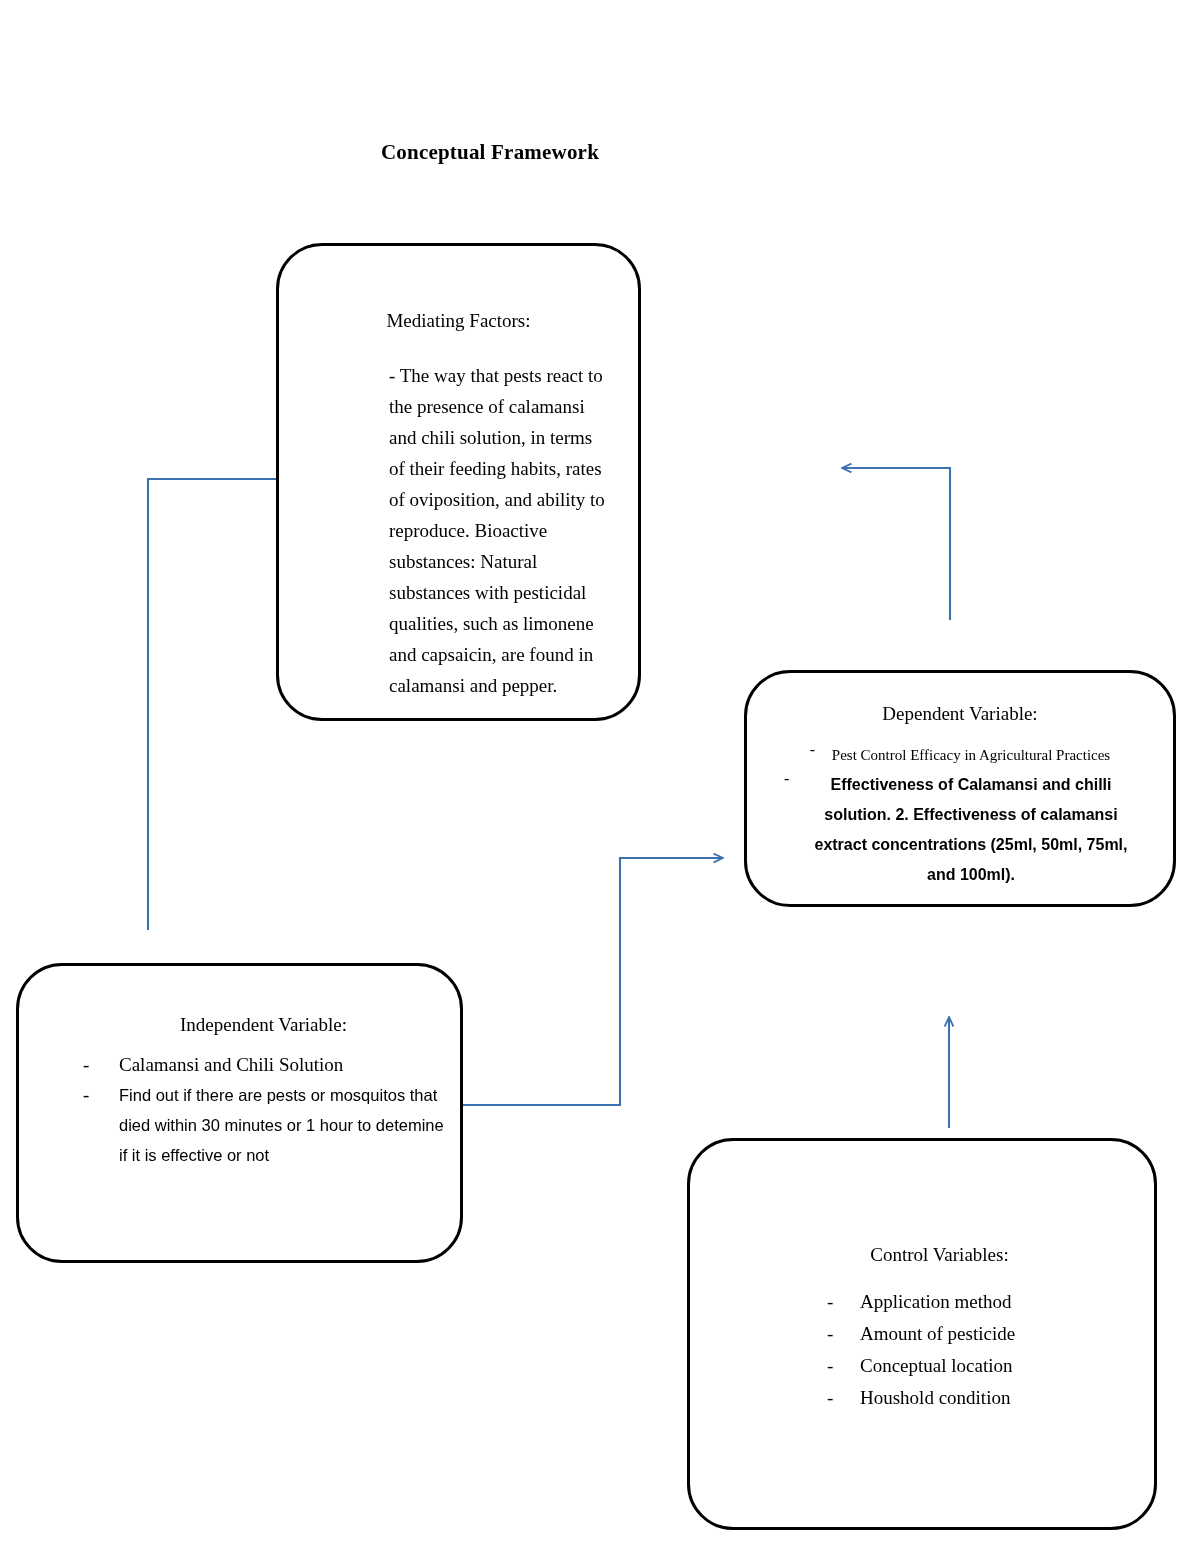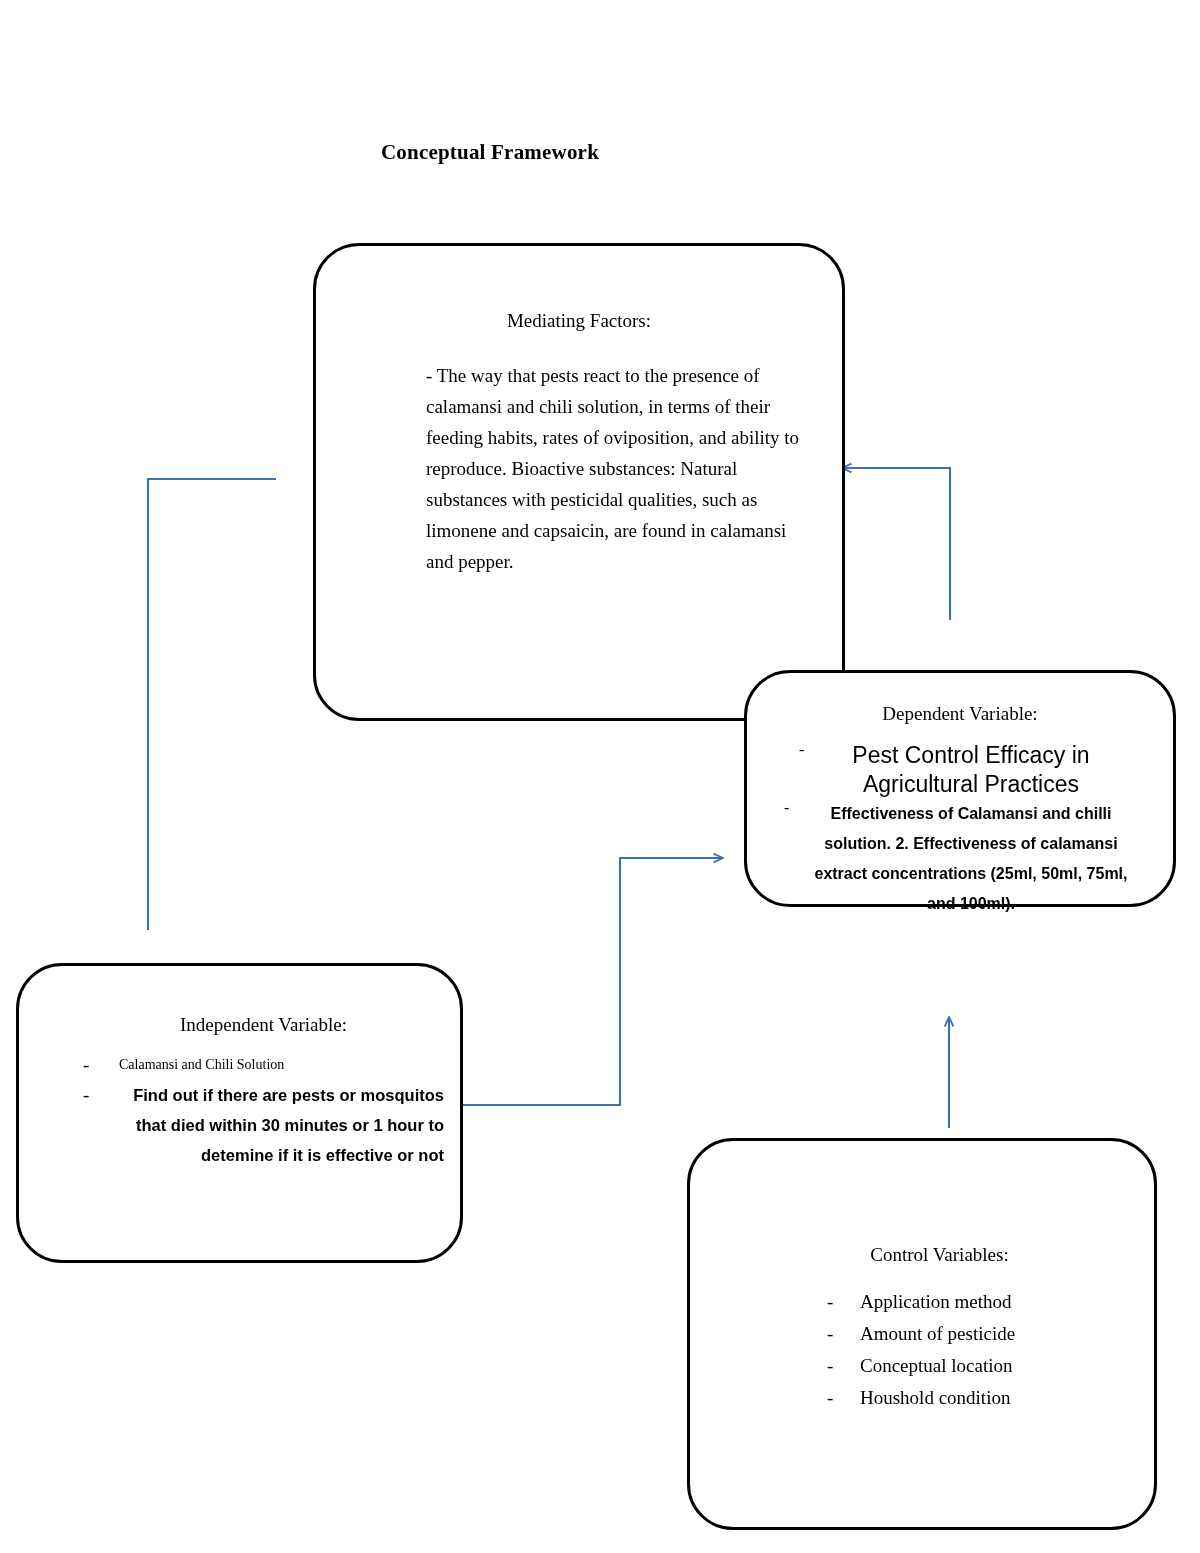--- a/index.html
+++ b/index.html
@@ -47,23 +47,22 @@
   .serif-body {
     font-family: "Liberation Serif", serif;
     font-size: 19px;
     line-height: 31px;
   }
 
   
   #box-mediating {
     left: 276px;
     top: 243px;
-    width: 532px;
+    width: 365px;
     height: 478px;
-    margin-left: 37px;
   }
   #box-mediating .box-head {
     margin-top: 64px;
   }
   #mediating-text {
     margin: 28px 26px 0 110px;
     text-align: left;
   }
 
   
@@ -85,22 +84,22 @@
     display: flex;
     align-items: flex-start;
     justify-content: center;
   }
   .dep-dash {
     width: 22px;
     flex: 0 0 22px;
     text-align: left;
   }
   .dep-one-text {
-    font-family: Liberation Sans, sans-serif;
-    font-size: 23px;
+    font-family: Liberation Serif, serif;
+    font-size: 15px;
     line-height: 29px;
     text-align: center;
     max-width: 300px;
   }
   .dep-two-text {
     font-family: "Liberation Sans", sans-serif;
     font-size: 16px;
     font-weight: bold;
     line-height: 30px;
     text-align: center;
@@ -133,29 +132,29 @@
     text-align: left;
     font-family: "Liberation Serif", serif;
     font-size: 19px;
     line-height: 30px;
   }
   .ind-dash-2 {
     line-height: 30px;
   }
   .ind-one-text {
     font-family: "Liberation Serif", serif;
-    font-size: 14px;
+    font-size: 19px;
     line-height: 30px;
   }
   .ind-two-text {
     font-family: "Liberation Sans", sans-serif;
     font-size: 16.5px;
-    font-weight: bold;
-    line-height: 30px;
-    text-align: right;
+    font-weight: normal;
+    line-height: 30px;
+    text-align: left;
     flex: 1 1 auto;
   }
 
   
   #box-control {
     left: 687px;
     top: 1138px;
     width: 470px;
     height: 392px;
   }

